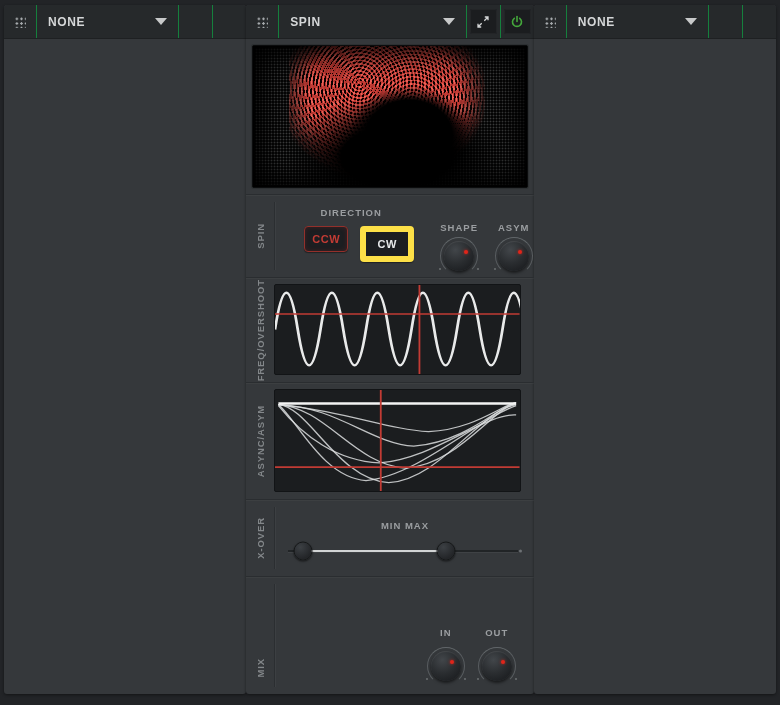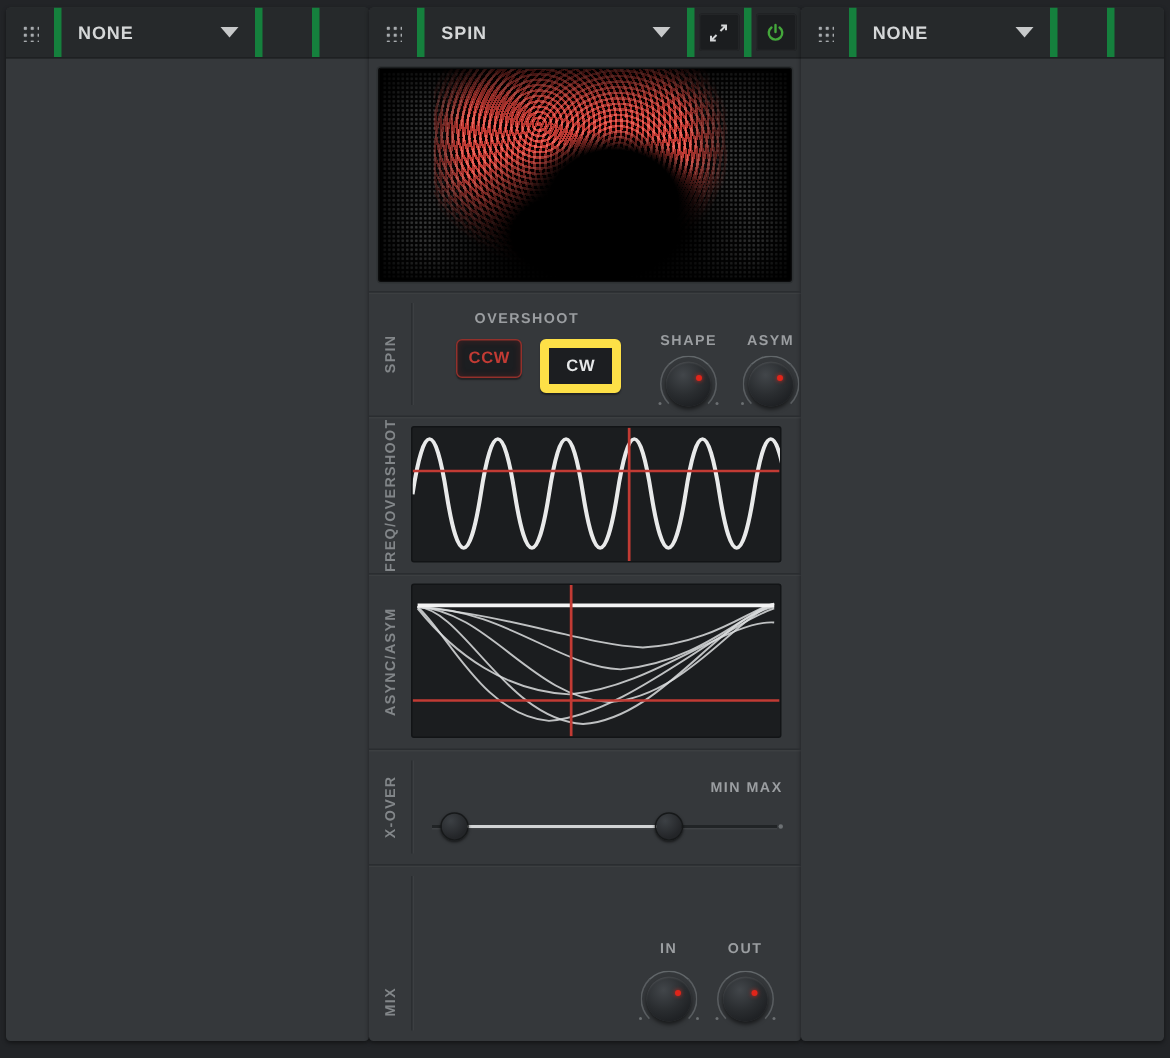--- a/index.html
+++ b/index.html
@@ -11,21 +11,21 @@
   .rack{position:absolute;inset:0;padding:5px 4px 11px;box-sizing:border-box;
     display:flex;justify-content:space-between;}
   .column{background:#35383b;border-radius:3px;display:flex;flex-direction:column;
     overflow:hidden;box-shadow:0 1px 3px rgba(0,0,0,.45);}
   .col-narrow{width:246px;}
   .col-mid{width:292px;}
 
   
   .col-header{height:33px;background:#26292b;display:flex;align-items:stretch;
     border-bottom:1px solid #1e2022;flex:none;}
-  .hcell{display:flex;align-items:center;justify-content:center;border-right:5px solid #15803d;}
+  .hcell{display:flex;align-items:center;justify-content:center;border-right:1px solid #15803d;}
   .handle-cell{width:32px;cursor:grab;}
   .grid-dots{width:12px;height:12px;
     background-image:radial-gradient(#a7abae 1.05px,transparent 1.35px);
     background-size:4.6px 4.6px;background-position:0.6px 0.6px;}
   .dd-cell{flex:1;justify-content:space-between;padding:0 11px;cursor:pointer;}
   .dd-label{font-size:12px;font-weight:bold;letter-spacing:.6px;color:#d5d7d8;}
   .dd-arrow{width:0;height:0;border-left:6px solid transparent;border-right:6px solid transparent;
     border-top:7px solid #c7c9ca;}
   .slot-cell{width:33px;}
   .hbtn{width:27px;height:25px;background:#1b1d1f;border-radius:2px;display:flex;
@@ -98,21 +98,21 @@
   
   .sec-freq{height:104px;}
   .sec-async{height:116px;}
   .gpanel{position:absolute;left:28px;right:13px;top:6px;bottom:7px;background:#1b1d1f;
     border:1px solid #121416;border-radius:2px;overflow:hidden;cursor:crosshair;}
   .gpanel svg{display:block;width:100%;height:100%;}
 
   
   .sec-xover{height:76px;}
   .xover-box{position:absolute;left:42px;right:12px;top:0;bottom:0;}
-  .range-label{position:absolute;left:0;right:0;top:20px;text-align:right;}
+  .range-label{position:absolute;left:0;right:0;top:20px;text-align:center;}
   .slider{position:absolute;left:0;right:0;top:42px;height:18px;cursor:pointer;}
   .strack{position:absolute;left:0;right:4px;top:8px;height:2px;background:#212426;
     box-shadow:0 1px 0 rgba(255,255,255,.05);}
   .sfill{position:absolute;left:6.5%;width:61%;top:8px;height:2px;background:#d2d4d5;}
   .shandle{position:absolute;top:9px;width:17px;height:17px;border-radius:50%;
     transform:translate(-50%,-50%);cursor:grab;
     background:radial-gradient(circle at 35% 28%, #3c4044, #232528 70%);
     border:1px solid #161819;box-shadow:0 1px 2px rgba(0,0,0,.6);}
   .shandle.min{left:6.5%;}
   .shandle.max{left:67.5%;}
@@ -183,21 +183,21 @@
       <div class="crt-vignette"></div>
     </div>
 
     <div class="sec sec-spin">
       <div class="sec-label">
         <span class="vlabel">SPIN</span>
       </div>
       <div class="vsep"></div>
       <div class="spin-row">
         <div class="grp">
-          <span class="ctl-label">OVERSHOOT</span>
+          <span class="ctl-label">DIRECTION</span>
           <div class="dir-btns">
             <div class="tbtn on">CCW</div>
             <div class="tbtn off">CW</div>
           </div>
         </div>
         <div class="grp grp-knobs">
           <span class="ctl-label">SHAPE</span>
           <div class="knob-wrap">
             <div class="knob k30">
               <div class="karc"></div>

